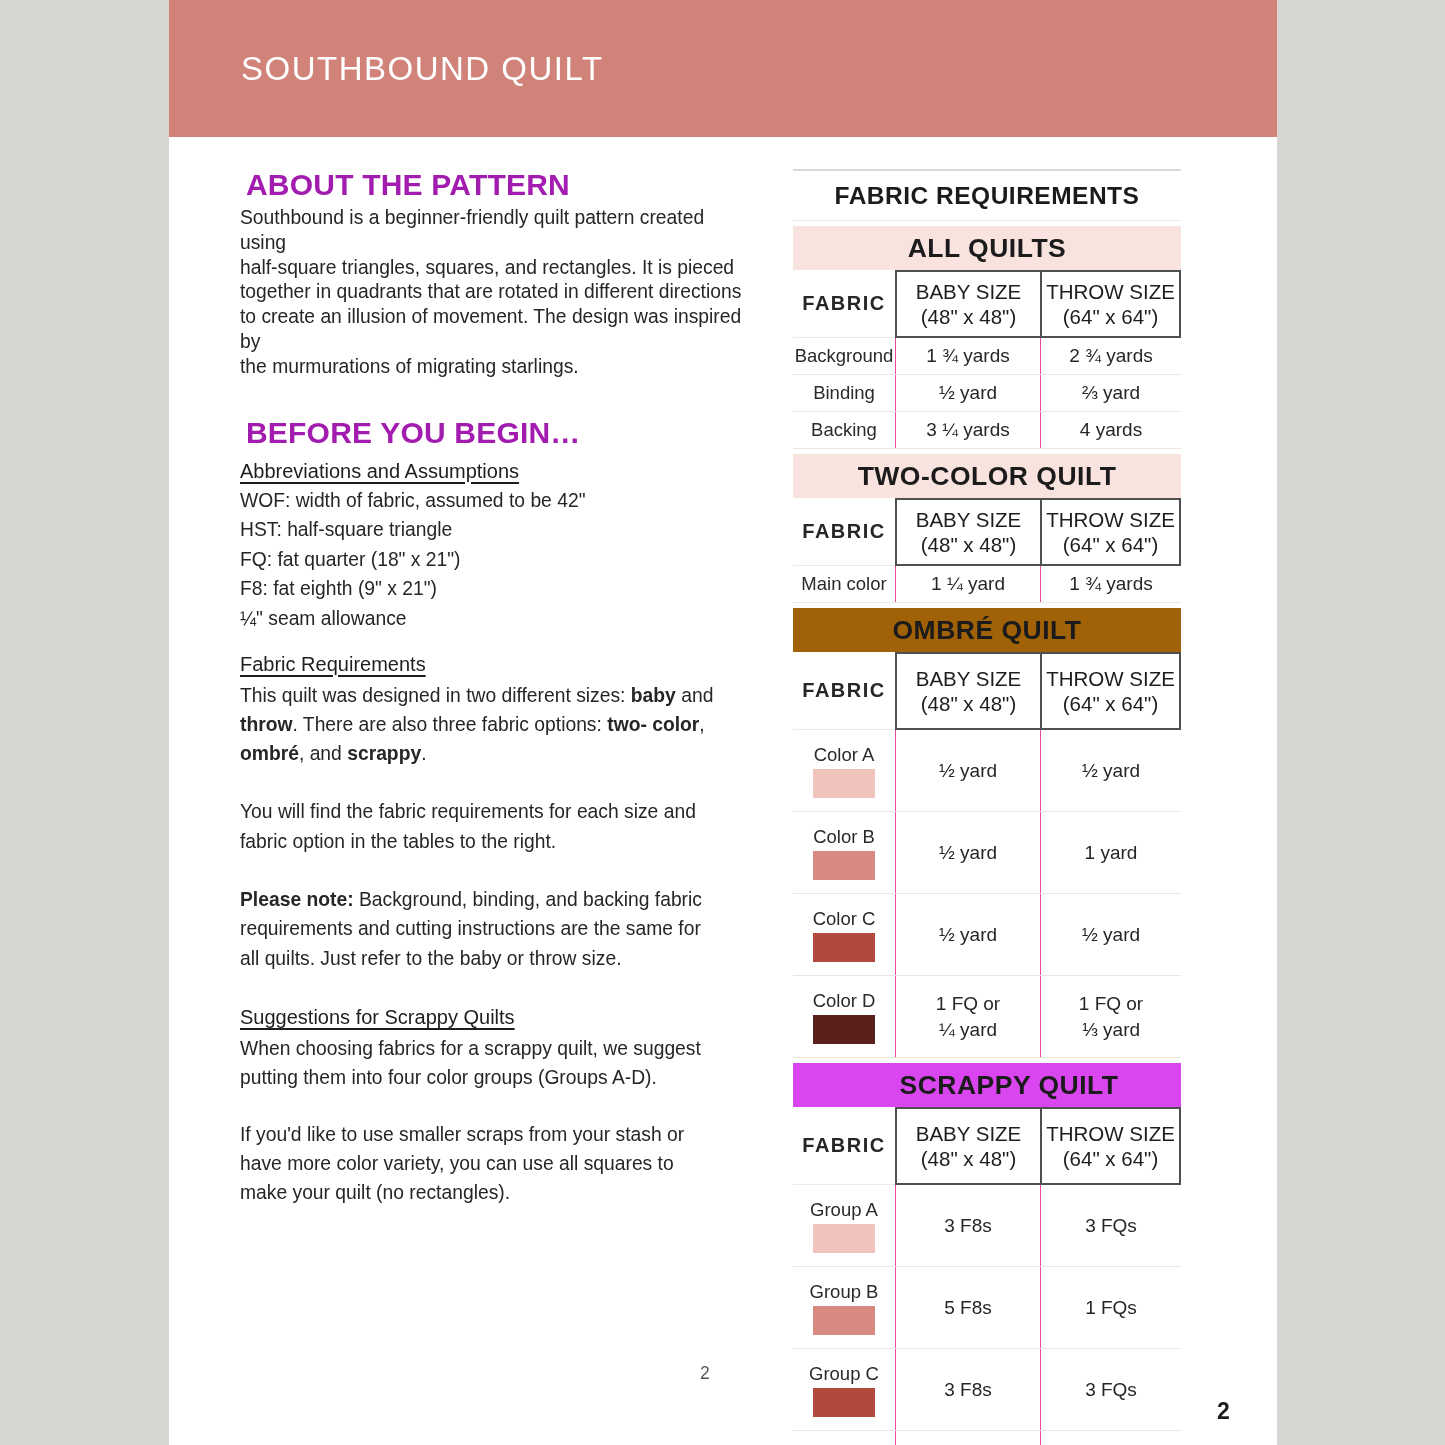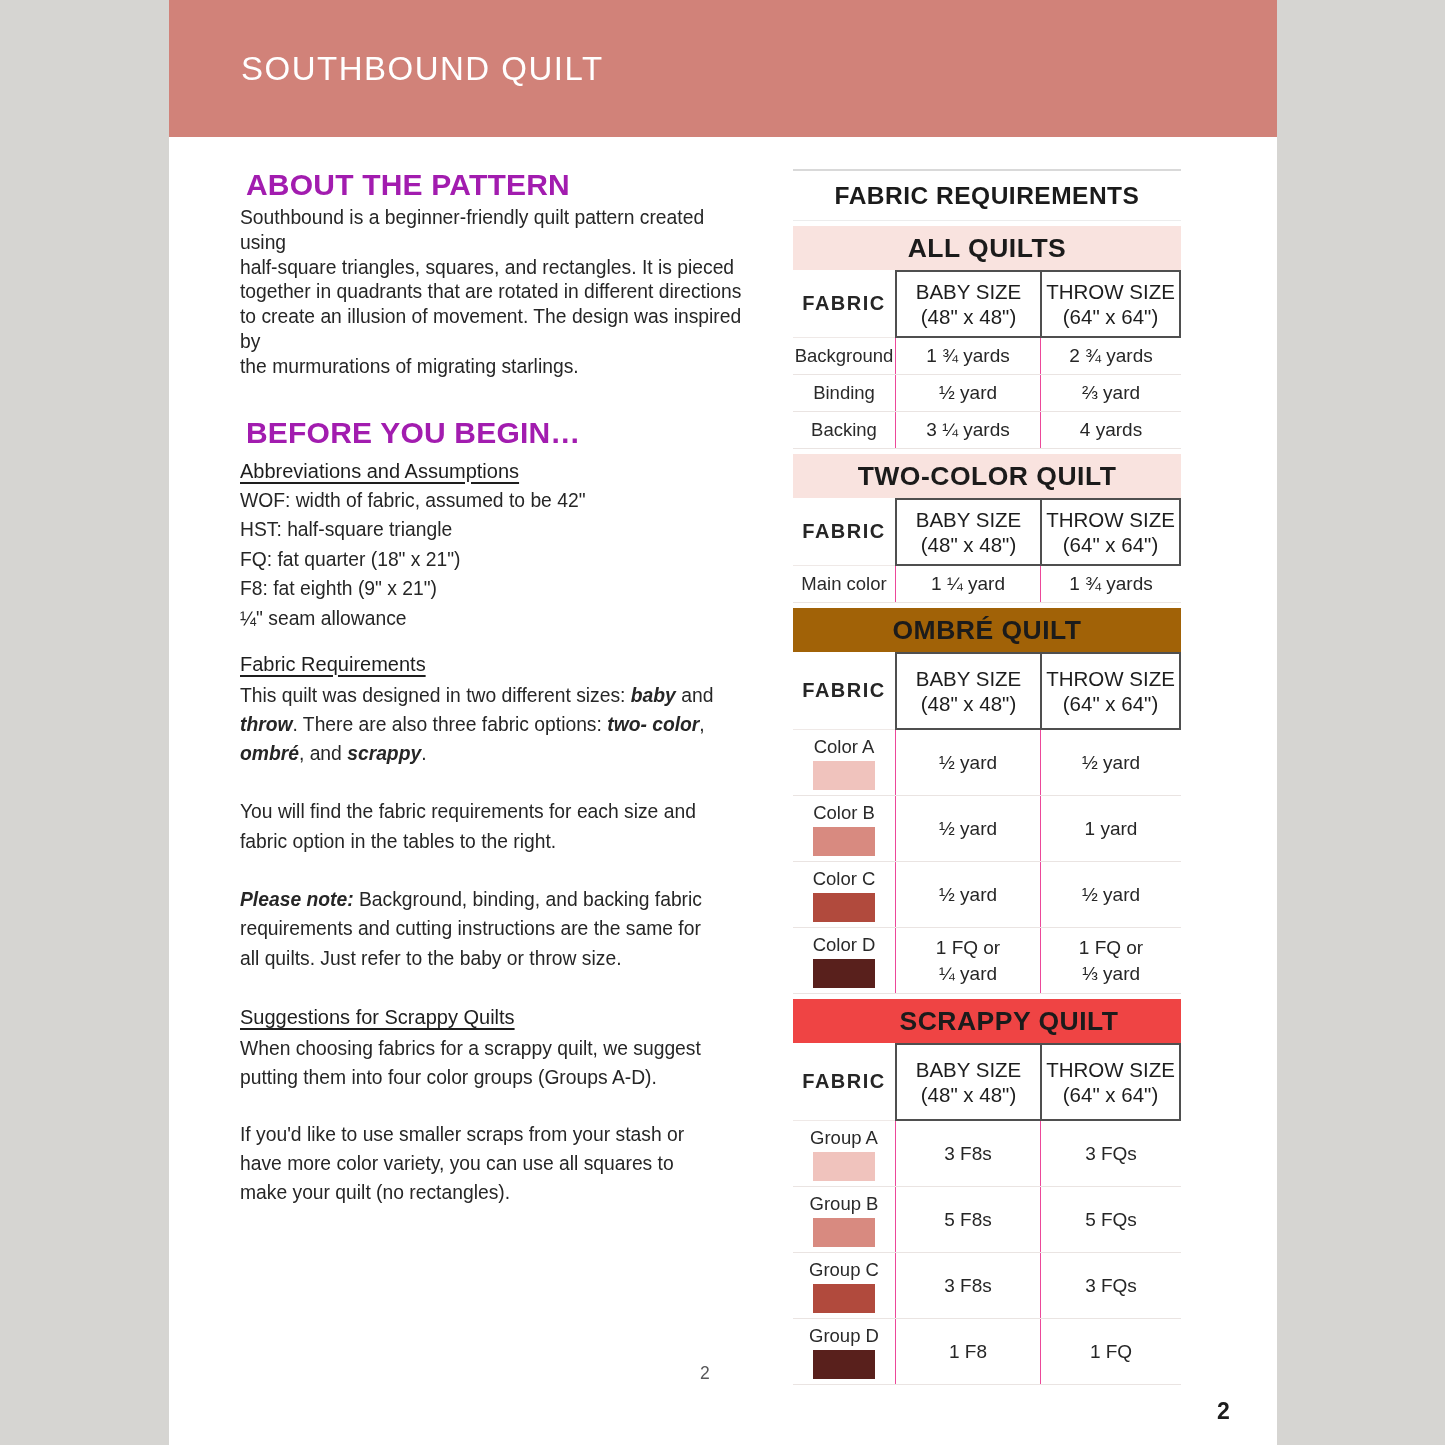--- a/index.html
+++ b/index.html
@@ -38,21 +38,21 @@
   }
   .h2.abbrev{margin-top:8px;}
   .h2.fabricreq{margin-top:17px;}
   .h2.scrappy{margin-top:31px;}
   .p{font-size:19.3px;line-height:24.8px;margin:4px 0 0 0;}
   .lines{font-size:19.3px;line-height:29.6px;margin:1px 0 0 0;}
   .pw{font-size:19.3px;line-height:29.3px;margin:0;}
   .pw.first{margin-top:3px;}
   .pw.gap{margin-top:29px;}
   .pw.gap27{margin-top:27px;}
-  .bi{font-weight:bold;font-style:italic;text-align:right;}
+  .bi{font-weight:bold;text-align:right;}
   
   .right-col{position:absolute;left:624px;top:169px;width:388px;}
   .tbl-title{
     height:52px;border-top:2px solid #d9d9d9;border-bottom:1px solid #ececec;
     display:flex;align-items:center;justify-content:center;
     font-size:24.5px;font-weight:bold;letter-spacing:0.5px;color:#1b1b1b;
     box-sizing:border-box;
   }
   .band{
     height:44px;margin-top:5px;background:#f9e3df;
@@ -67,21 +67,21 @@
     font-size:20px;font-weight:bold;letter-spacing:1.5px;
     border-bottom:1px solid #efe9e7;box-sizing:border-box;
   }
   .hc2,.hc3{
     display:flex;flex-direction:column;align-items:center;justify-content:center;height:100%;
     font-size:20.5px;line-height:25px;text-align:center;color:#1d1d1d;
     border:2px solid #4f4f4f;box-sizing:border-box;
   }
   .hc2{border-right:none;}
   .trow{height:37px;border-bottom:1px solid #eae4e2;}
-  .trow.tall{height:66px;}
+  .trow.tall{height:82px;}
   .tc1{
     display:flex;flex-direction:column;align-items:center;justify-content:center;height:100%;
     font-size:18.5px;color:#2a2a2a;box-sizing:border-box;
   }
   .tc2,.tc3{
     display:flex;flex-direction:column;align-items:center;justify-content:center;height:100%;
     font-size:19px;line-height:26px;text-align:center;
     border-left:1px solid #ec4899;box-sizing:border-box;
   }
   .swatch{width:62px;height:29px;margin-top:3px;}
@@ -210,21 +210,21 @@
             <div class="tc3">½ yard</div>
           </div>
           <div class="trow tall">
             <div class="tc1">
               <div class="">Color D</div>
               <div class="swatch" style="background: rgb(89, 32, 28);"></div>
             </div>
             <div class="tc2">1 FQ or<br>¼ yard</div>
             <div class="tc3">1 FQ or<br>⅓ yard</div>
           </div>
-          <div class="band" style="background: #ef4444; padding-left: 44px;">SCRAPPY QUILT</div>
+          <div class="band" style="background: #d946ef; padding-left: 44px;">SCRAPPY QUILT</div>
           <div class="thead tall">
             <div class="hc1">FABRIC</div>
             <div class="hc2">
               <div class="">BABY SIZE</div>
               <div class="">(48" x 48")</div>
             </div>
             <div class="hc3">
               <div class="">THROW SIZE</div>
               <div class="">(64" x 64")</div>
             </div>
@@ -236,21 +236,21 @@
             </div>
             <div class="tc2">3 F8s</div>
             <div class="tc3">3 FQs</div>
           </div>
           <div class="trow tall">
             <div class="tc1">
               <div class="">Group B</div>
               <div class="swatch" style="background: rgb(216, 138, 128);"></div>
             </div>
             <div class="tc2">5 F8s</div>
-            <div class="tc3">5 FQs</div>
+            <div class="tc3">1 FQs</div>
           </div>
           <div class="trow tall">
             <div class="tc1">
               <div class="">Group C</div>
               <div class="swatch" style="background: rgb(177, 74, 61);"></div>
             </div>
             <div class="tc2">3 F8s</div>
             <div class="tc3">3 FQs</div>
           </div>
           <div class="trow tall">

